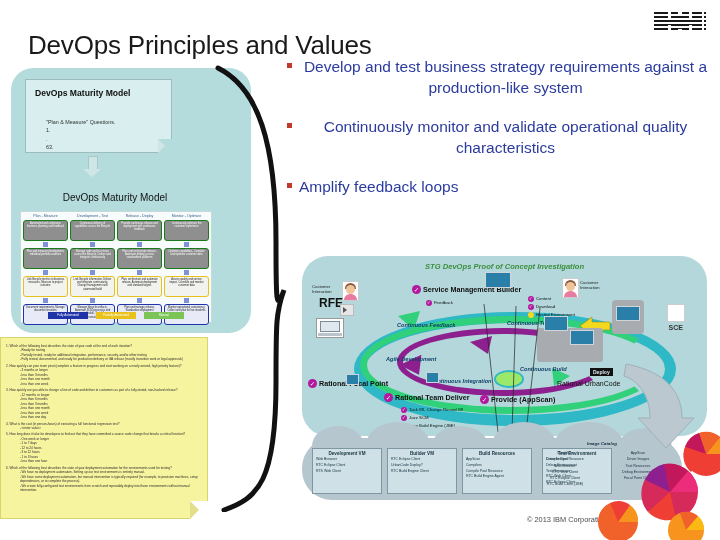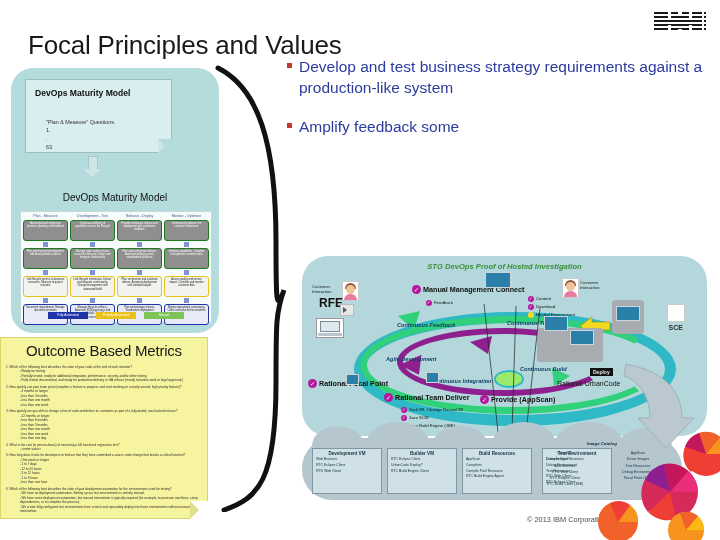--- a/index.html
+++ b/index.html
@@ -12,30 +12,30 @@
   #ibm-logo .bar{position:absolute;left:0;width:52px;height:2px;background:#1a1a1a;}
   #ibm-logo .mask{position:absolute;background:#ffffff;}
   
   #page-title{
     position:absolute;left:28px;top:30px;
     font-size:26px;color:#1a1a1a;font-weight:400;letter-spacing:-0.2px;
     white-space:nowrap;
   }
   
   #bullets{position:absolute;left:287px;top:56px;width:425px;}
-  .bullet{display:flex;align-items:flex-start;margin-bottom:17px;}
+  .bullet{display:flex;align-items:flex-start;margin-bottom:17px;text-align:center;}
   .bullet .sq{
     width:5px;height:5px;background:#c0392b;margin-top:7px;margin-right:7px;flex:none;
   }
   .bullet .btxt{
     color:#2b3b9e;font-size:15.5px;line-height:1.38;
   }
   
   #maturity-panel{
-    position:absolute;left:11px;top:68px;width:208px;height:265px;
+    position:absolute;left:11px;top:68px;width:240px;height:265px;
     background:#b5dcdd;border-radius:22px;
   }
   #mm-card{
     position:absolute;left:14px;top:11px;width:145px;height:72px;
     background:#d9eeee;border:1px solid #9dbcbd;
   }
   #mm-card:after{
     content:"";position:absolute;right:-1px;bottom:-1px;
     border-width:7px;border-style:solid;border-color:#b5dcdd #b5dcdd #b5dcdd #cfe6e6;
   }
@@ -197,30 +197,34 @@
   <div class="bar" style="top:16px"></div>
   <div class="mask" style="left:14px;top:0px;width:3px;height:7px;"></div>
   <div class="mask" style="left:14px;top:13px;width:3px;height:7px;"></div>
   <div class="mask" style="left:24px;top:0px;width:4px;height:3px;"></div>
   <div class="mask" style="left:24px;top:17px;width:4px;height:3px;"></div>
   <div class="mask" style="left:35px;top:0px;width:3px;height:7px;"></div>
   <div class="mask" style="left:35px;top:13px;width:3px;height:7px;"></div>
   <div class="mask" style="left:48px;top:0px;width:2px;height:20px;"></div>
 </div>
 
-<div id="page-title">Focal Principles and Values</div>
+<div id="page-title">DevOps Principles and Values</div>
 
 <div id="bullets">
   <div class="bullet">
     <span class="sq"></span>
     <span class="btxt">Develop and test business strategy requirements against a production-like system</span>
   </div>
   <div class="bullet">
     <span class="sq"></span>
-    <span class="btxt">Amplify feedback some</span>
+    <span class="btxt">Continuously monitor and validate operational quality characteristics</span>
+  </div>
+  <div class="bullet">
+    <span class="sq"></span>
+    <span class="btxt">Amplify feedback loops</span>
   </div>
 </div>
 
 <div id="maturity-panel">
 
   <div id="mm-card">
     <div id="mm-title">
       <div>DevOps Maturity Model</div>
     </div>
     <div id="mm-q">
@@ -283,21 +287,20 @@
     </div>
     <div id="mm-legend">
       <div class="chip" style="background:#1e34a8">Fully Automated</div>
       <div class="chip" style="background:#e8c21a">Partially Automated</div>
       <div class="chip" style="background:#7dc456">Manual</div>
     </div>
   </div>
 </div>
 
 <div id="metrics-box">
-  <div id="metrics-title">Outcome Based Metrics</div>
   <div id="metrics-list">
     <div class="q">1. Which of the following best describes the state of your code at the end of each iteration?</div>
     <div class="ans">
       <div>Ready for testing</div>
       <div>Partially tested, ready for additional integration, performance, security, and/or other testing</div>
       <div>Fully tested, documented, and ready for production delivery or GA release (mostly transition work or legal approvals)</div>
     </div>
     <div class="q">2. How quickly can your team pivot (complete a feature in progress and start working on a newly arrived, high priority feature)?</div>
     <div class="ans">
       <div>3 months or longer</div>
@@ -335,21 +338,21 @@
     </div>
   </div>
 </div>
 
 <svg id="brace" viewBox="0 0 78 450">
   <path d="M8 6 C 48 26, 66 80, 66 180 C 66 240, 66 250, 74 228
            C 66 250, 66 260, 66 320 C 66 420, 48 436, 14 448" fill="none" stroke="#111111" stroke-width="5" stroke-linecap="round"></path>
 </svg>
 
 <div id="poc">
-  <div id="poc-title">STG DevOps Proof of Hosted Investigation</div>
+  <div id="poc-title">STG DevOps Proof of Concept Investigation</div>
 
   <div class="cilabel" style="left:10px;top:28px;">
     <div>Customer</div>
     <div>Interaction</div>
   </div>
   <div class="avatar" style="left:40px;top:25px;">
     <div class="hair"></div>
       <div class="face"></div>
       <div class="body"></div>
   </div>
@@ -371,21 +374,21 @@
   </svg>
 
   <div class="looplbl" style="left:95px;top:66px;">Continuous Feedback</div>
   <div class="looplbl" style="left:205px;top:64px;">Continuous Test</div>
   <div class="looplbl" style="left:243px;top:95px;">Continuous Deploy</div>
   <div class="looplbl" style="left:218px;top:110px;">Continuous Build</div>
   <div class="looplbl" style="left:128px;top:122px;">Continuous Integration</div>
   <div class="looplbl" style="left:84px;top:100px;">Agile Development</div>
 
   <div class="toolitem" style="left:110px;top:24px;">
-    <span class="chk">✓</span><span class="nm">Manual Management Connect</span>
+    <span class="chk">✓</span><span class="nm">Service Management Builder</span>
   </div>
   <div class="subitem" style="left:124px;top:37px;">
     <span class="chk sm">✓</span><span class="nm">Feedback</span>
   </div>
   <div class="subitem" style="left:226px;top:33px;">
     <span class="chk sm">✓</span><span class="nm">Content</span>
   </div>
   <div class="subitem" style="left:226px;top:41px;">
     <span class="chk sm">✓</span><span class="nm">Download</span>
   </div>

